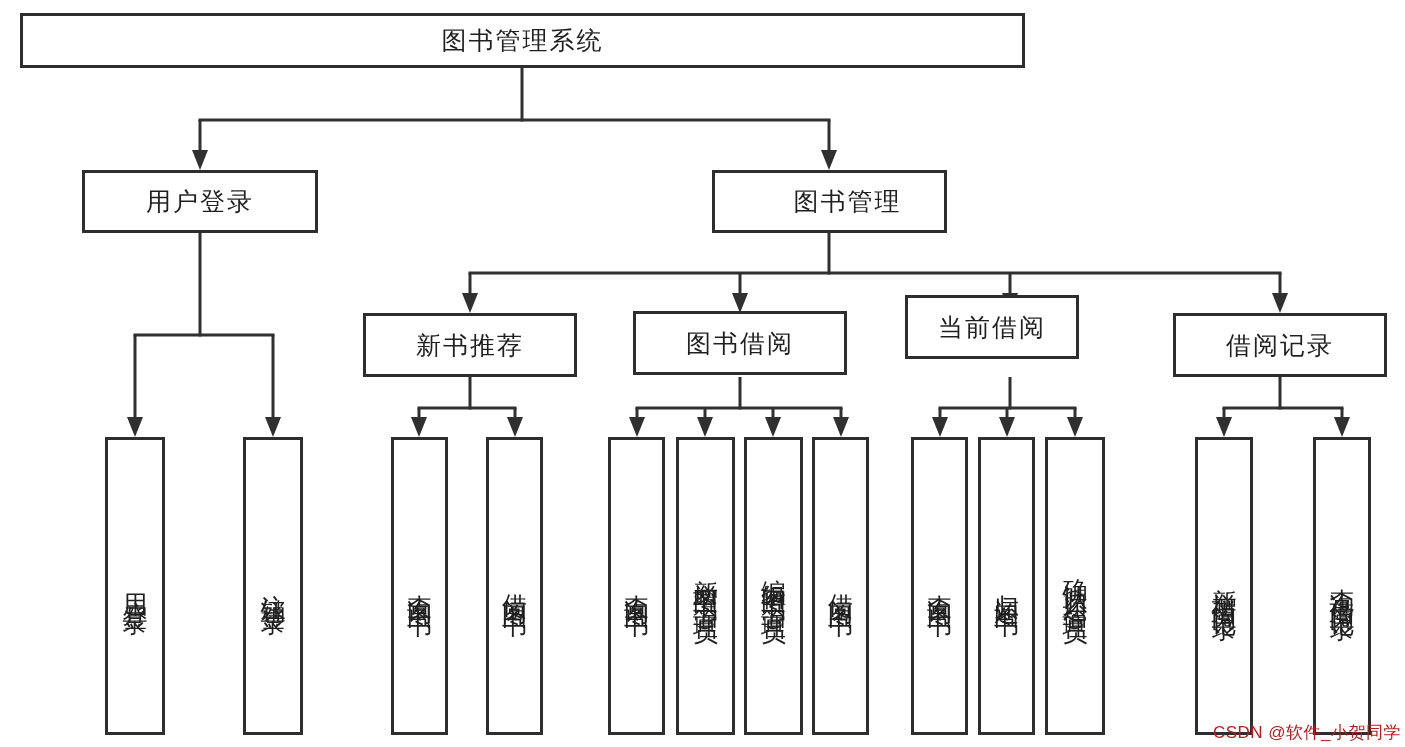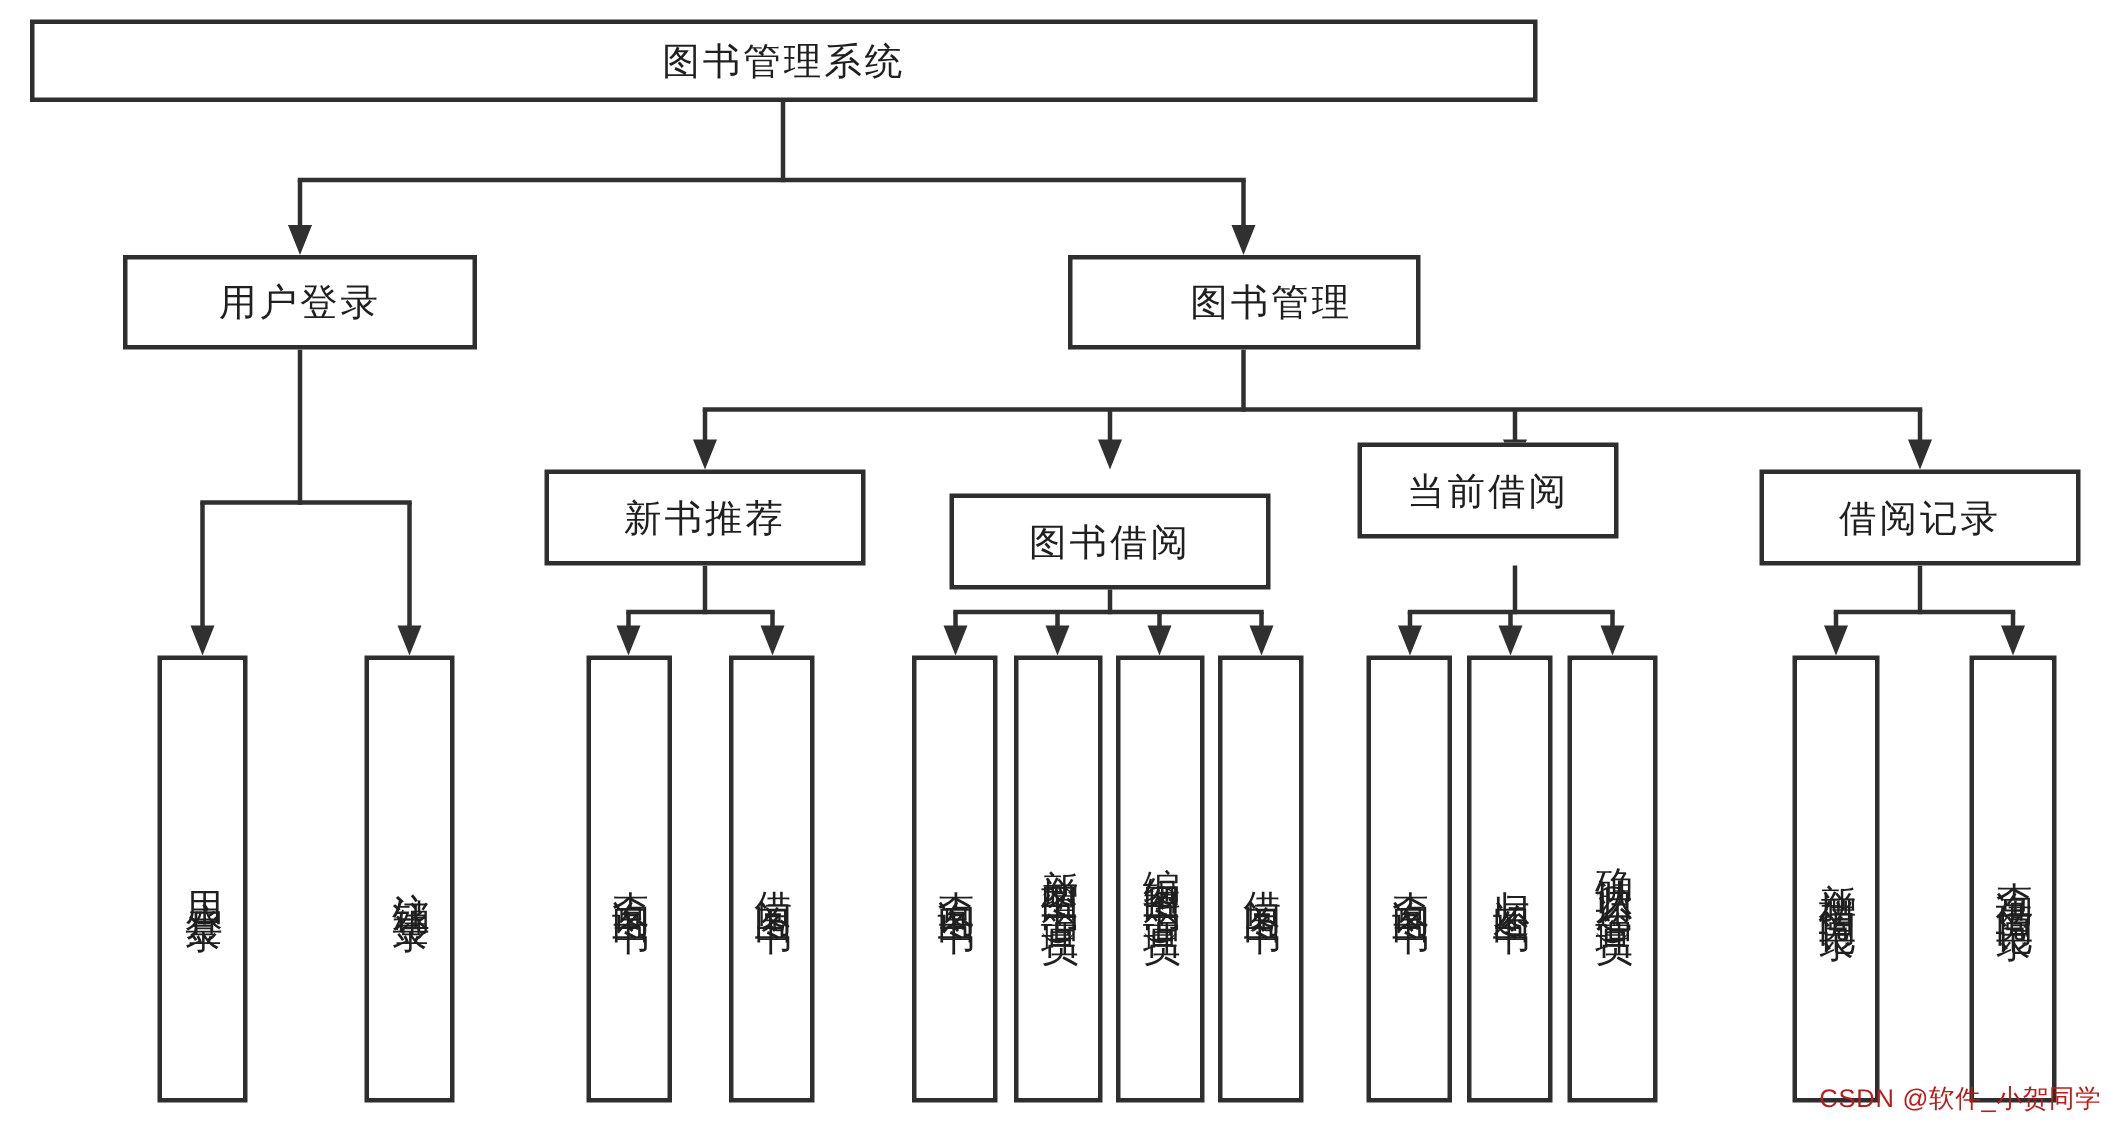--- a/index.html
+++ b/index.html
@@ -114,21 +114,21 @@
   <div class="node" style="left:82px;top:170px;width:236px;height:63px;">
     <span class="hlabel">用户登录</span>
   </div>
   <div class="node" style="left:712px;top:170px;width:235px;height:63px;padding-left:36px;">
     <span class="hlabel">图书管理</span>
   </div>
 
   <div class="node" style="left:363px;top:313px;width:214px;height:64px;">
     <span class="hlabel">新书推荐</span>
   </div>
-  <div class="node" style="left:633px;top:329px;width:214px;height:64px;">
+  <div class="node" style="left:633px;top:311px;width:214px;height:64px;">
     <span class="hlabel">图书借阅</span>
   </div>
   <div class="node" style="left:905px;top:295px;width:174px;height:64px;">
     <span class="hlabel">当前借阅</span>
   </div>
   <div class="node" style="left:1173px;top:313px;width:214px;height:64px;align-items:center;">
     <span class="hlabel">借阅记录</span>
   </div>
 
   <div class="node" style="left:105px;top:437px;width:60px;height:298px;">

